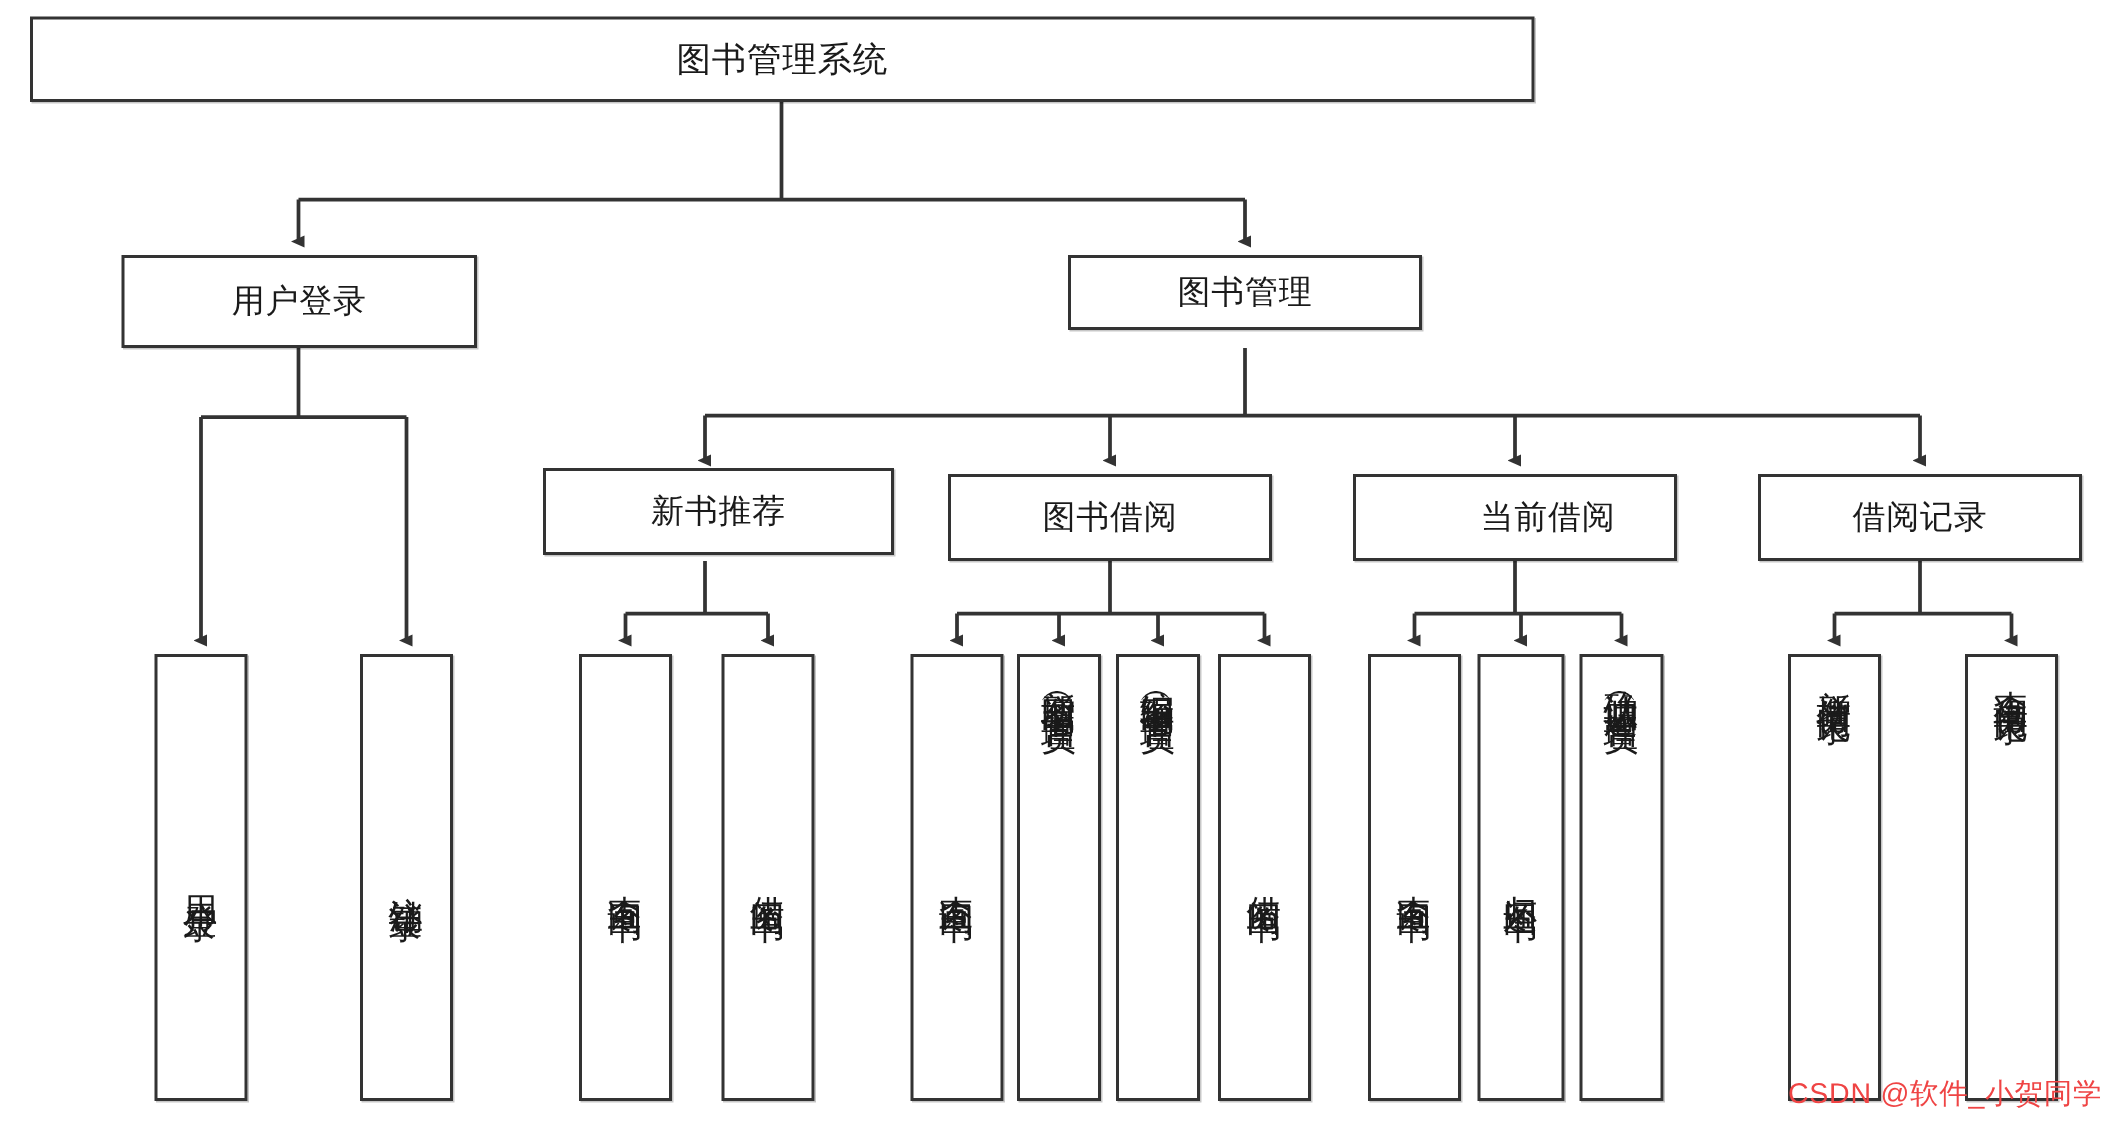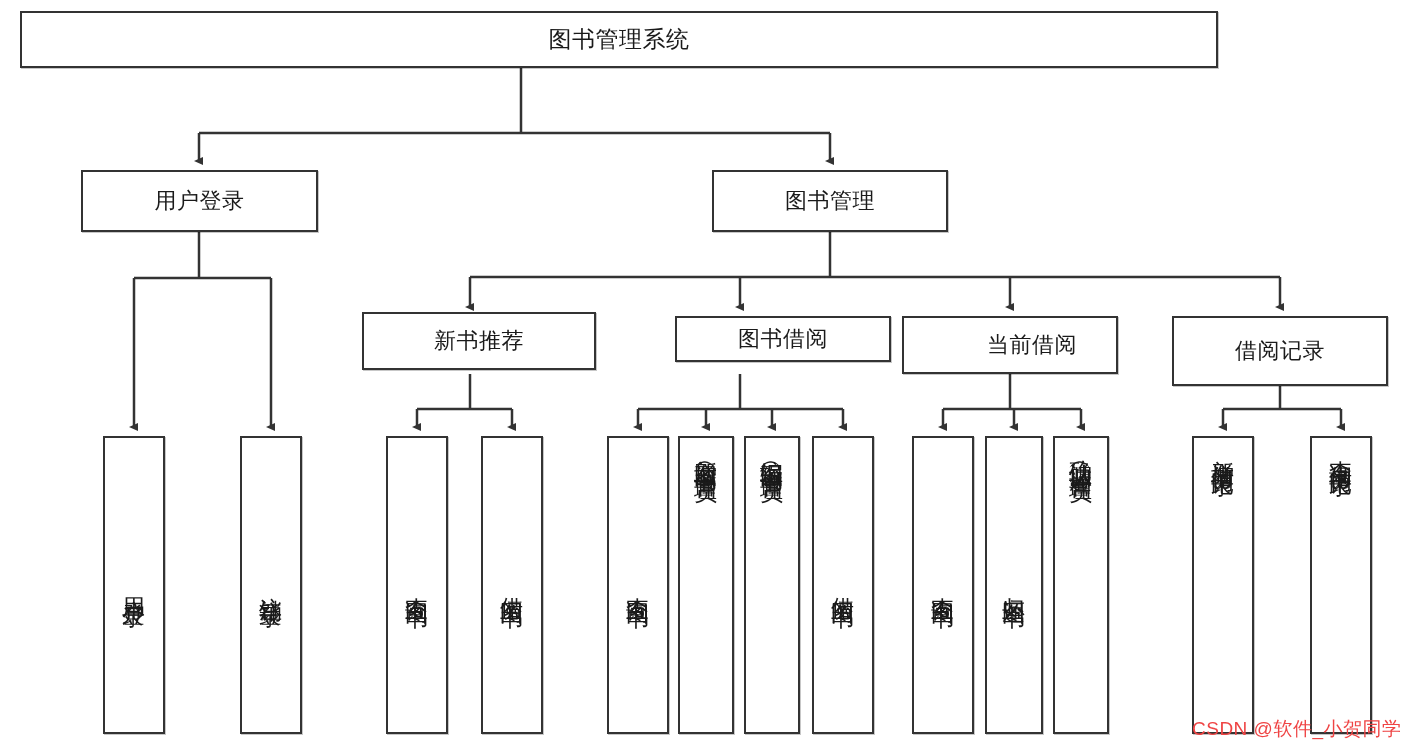--- a/index.html
+++ b/index.html
@@ -129,45 +129,45 @@
       <path d="M 1014,409 L 1014,427" marker-end="url(#arrow)"></path>
       <path d="M 1081,409 L 1081,427" marker-end="url(#arrow)"></path>
 
       <path d="M 1280,374 L 1280,409"></path>
       <path d="M 1223,409 L 1341,409"></path>
       <path d="M 1223,409 L 1223,427" marker-end="url(#arrow)"></path>
       <path d="M 1341,409 L 1341,427" marker-end="url(#arrow)"></path>
     </g>
   </svg>
 
-  <div class="node h root" style="left:20px; top:11px; width:1198px; height:57px;">
+  <div class="node h root" style="left:20px; top:11px; width:1003px; height:57px;">
     <span class="lbl">图书管理系统</span>
   </div>
 
   <div class="node h" style="left:81px; top:170px; width:237px; height:62px;">
     <span class="lbl">用户登录</span>
   </div>
 
-  <div class="node h" style="left:712px; top:170px; width:236px; height:62px;">
+  <div class="node h" style="left:712px; top:170px; width:236px; height:50px;">
     <span class="lbl">图书管理</span>
   </div>
 
   <div class="node h" style="left:362px; top:312px; width:234px; height:58px;">
     <span class="lbl">新书推荐</span>
   </div>
 
-  <div class="node h" style="left:632px; top:316px; width:216px; height:46px;margin-left:43px;">
+  <div class="node h" style="left:632px; top:316px; width:216px; height:58px;">
     <span class="lbl">图书借阅</span>
   </div>
 
   <div class="node h" style="left:902px; top:316px; width:216px; height:58px;padding-left:44px;">
     <span class="lbl">当前借阅</span>
   </div>
 
-  <div class="node h" style="left:1172px; top:316px; width:216px; height:70px;">
+  <div class="node h" style="left:1172px; top:316px; width:216px; height:58px;">
     <span class="lbl">借阅记录</span>
   </div>
 
   <div class="node v short" style="left:103px; top:436px; width:62px; height:298px;">
     <span class="lbl">用户登录</span>
   </div>
 
   <div class="node v short" style="left:240px; top:436px; width:62px; height:298px;">
     <span class="lbl">注销登录</span>
   </div>

